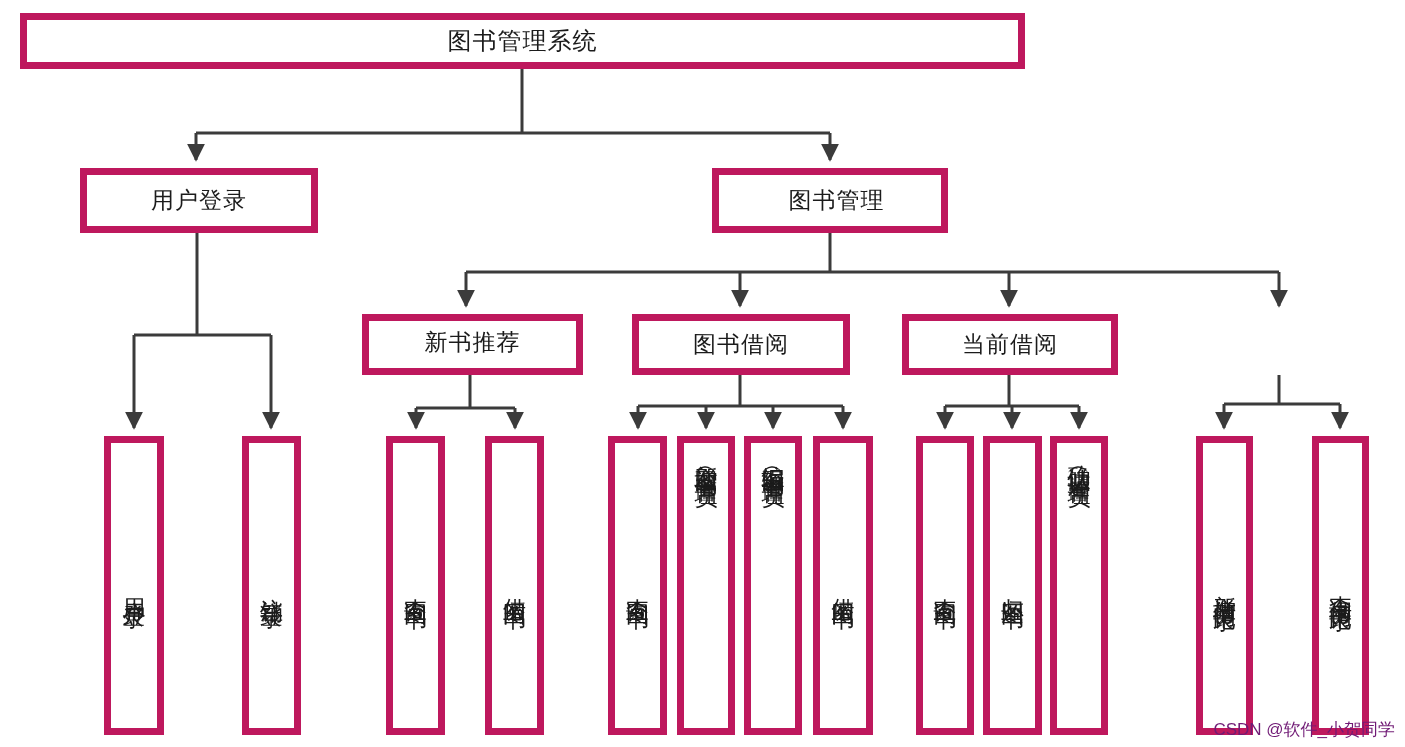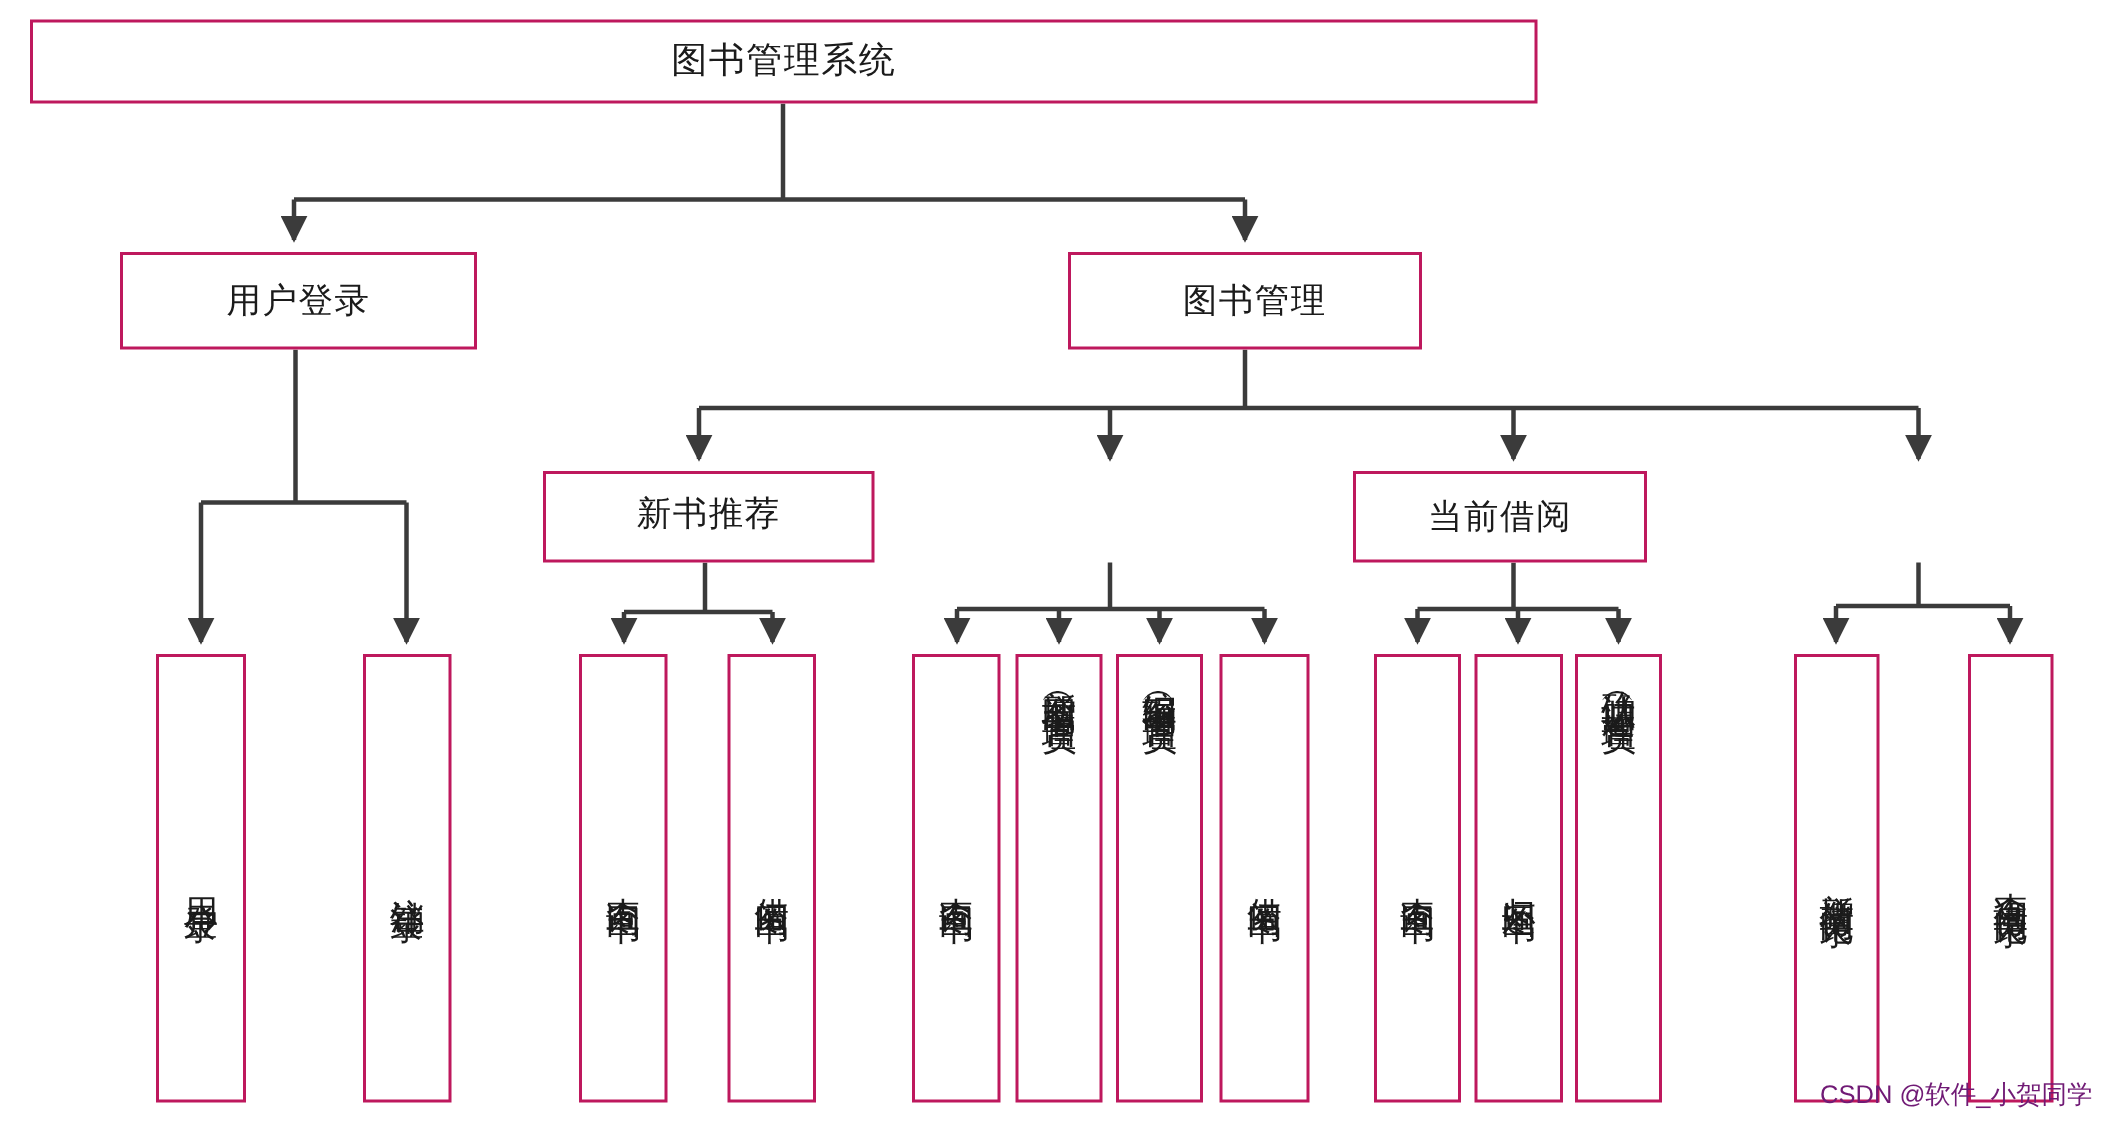--- a/index.html
+++ b/index.html
@@ -21,21 +21,21 @@
     position: absolute;
     left: 0;
     top: 0;
     width: 1405px;
     height: 747px;
   }
   .node {
     position: absolute;
     box-sizing: border-box;
     background: #ffffff;
-    border: 2px solid #be185d;
+    border: 7px solid #be185d;
     display: flex;
     align-items: center;
     justify-content: center;
     color: #1b1b1b;
   }
   .node-label {
     display: block;
     text-align: center;
     line-height: 1.18;
     color: #1b1b1b;
@@ -135,21 +135,24 @@
   <div class="node" style="left:80px; top:168px; width:238px; height:65px;">
     <span class="node-label h-label">用户登录</span>
   </div>
   <div class="node" style="left:712px; top:168px; width:236px; height:65px;padding-left:13px;">
     <span class="node-label h-label">图书管理</span>
   </div>
 
   <div class="node" style="left:362px; top:314px; width:221px; height:61px;font-family:Liberation Mono, monospace;">
     <span class="node-label h-label">新书推荐</span>
   </div>
-  <div class="node" style="left:902px; top:314px; width:196px; height:61px;">
+  <div class="node" style="left:632px; top:314px; width:218px; height:61px;">
+    <span class="node-label h-label">图书借阅</span>
+  </div>
+  <div class="node" style="left:902px; top:314px; width:216px; height:61px;">
     <span class="node-label h-label">当前借阅</span>
   </div>
 
   <div class="node vert center" style="left:104px; top:436px; width:60px; height:299px;">
     <span class="node-label v-label">用户登录</span>
   </div>
   <div class="node vert center" style="left:242px; top:436px; width:59px; height:299px;">
     <span class="node-label v-label">注销登录</span>
   </div>
 

